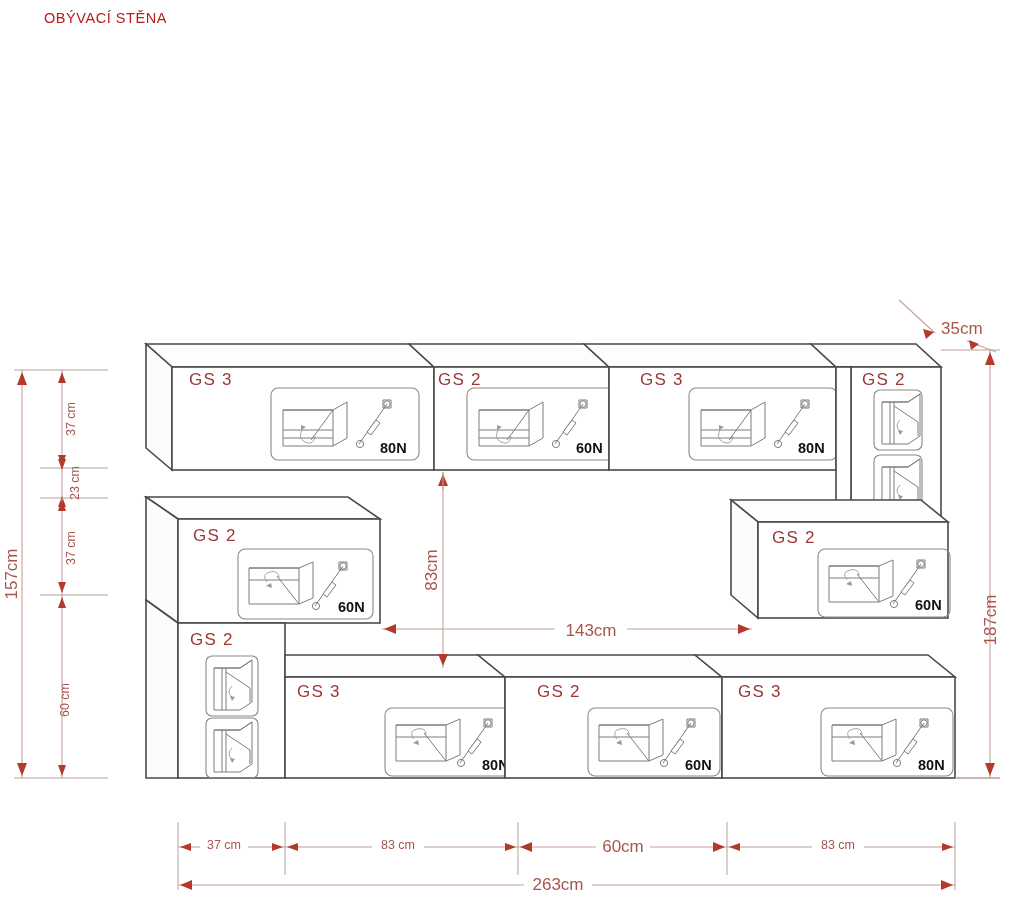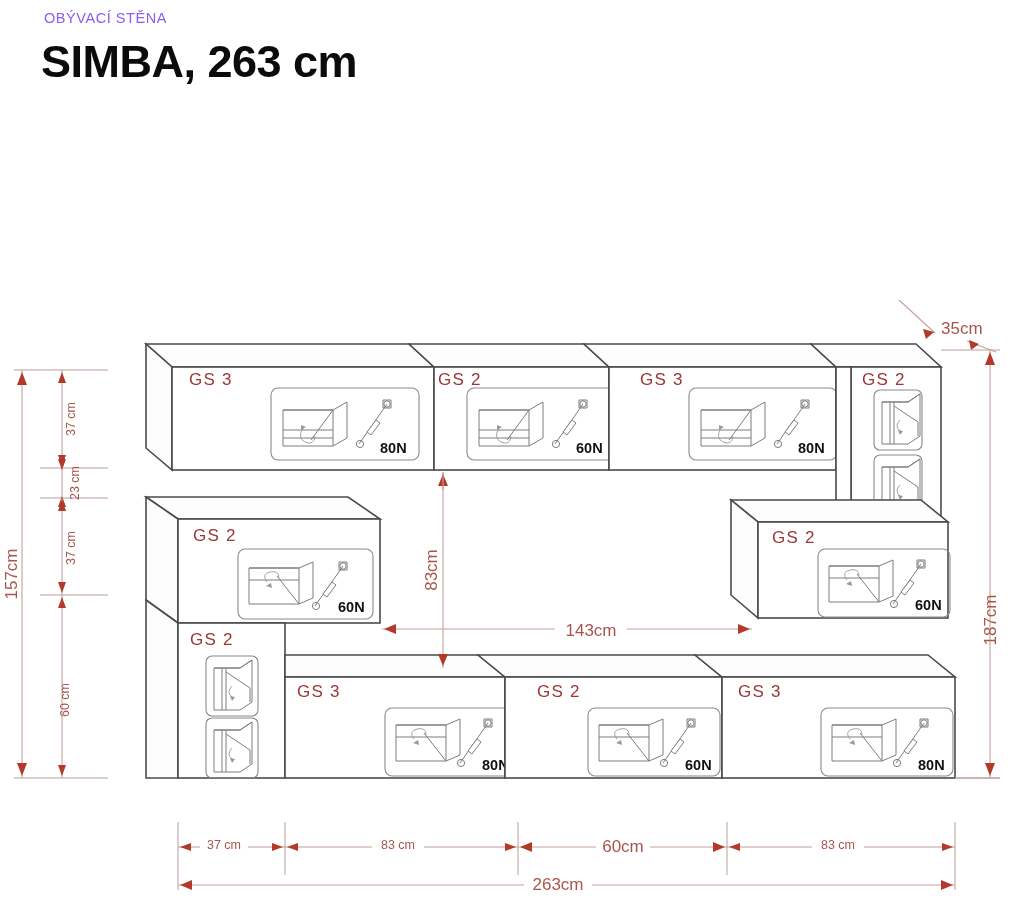--- a/index.html
+++ b/index.html
@@ -7,21 +7,21 @@
   body{
     width:1020px;height:917px;position:relative;overflow:hidden;
     font-family:"Liberation Sans","DejaVu Sans",sans-serif;
     color:#111;
   }
   #stage{position:absolute;left:0;top:0;width:1020px;height:917px;}
 
   
   .kicker{
     position:absolute;left:44px;top:10px;
-    font-size:14.5px;letter-spacing:.55px;color:#8b5cf6;font-weight:400;
+    font-size:14.5px;letter-spacing:.55px;color:#b91c1c;font-weight:400;
   }
   .maintitle{
     position:absolute;left:41px;top:36px;
     font-size:45px;font-weight:700;letter-spacing:-0.5px;color:#0b0b0b;
     white-space:nowrap;
   }
 
   
   svg{position:absolute;left:0;top:0;}
   .ln{fill:none;stroke:#4a4a4a;stroke-width:1.6;}
@@ -53,21 +53,20 @@
     font-family:"Liberation Sans","DejaVu Sans",sans-serif;
     font-size:12.5px;fill:#a8564c;
   }
 </style>
 </head>
 <body>
 
 <div id="stage">
 
   <div class="kicker">OBÝVACÍ STĚNA</div>
-  <div class="maintitle">SIMBA, 263 cm</div>
 
   <svg width="1020" height="917">
     <defs>
 
       <g id="strut">
         <line x1="2" y1="46" x2="30" y2="6" class="dthin"></line>
         <path d="M26 2 l8 0 l0 8 l-8 0 z" fill="none" stroke="#7d7d7d" stroke-width="1"></path>
         <circle cx="30" cy="6" r="3.2" fill="none" stroke="#7d7d7d" stroke-width="1"></circle>
         <path d="M10 34 l9 -12 l4 3 l-9 12 z" fill="#fff" stroke="#7d7d7d" stroke-width="1"></path>
         <circle cx="3" cy="46" r="3.6" fill="none" stroke="#7d7d7d" stroke-width="1"></circle>

